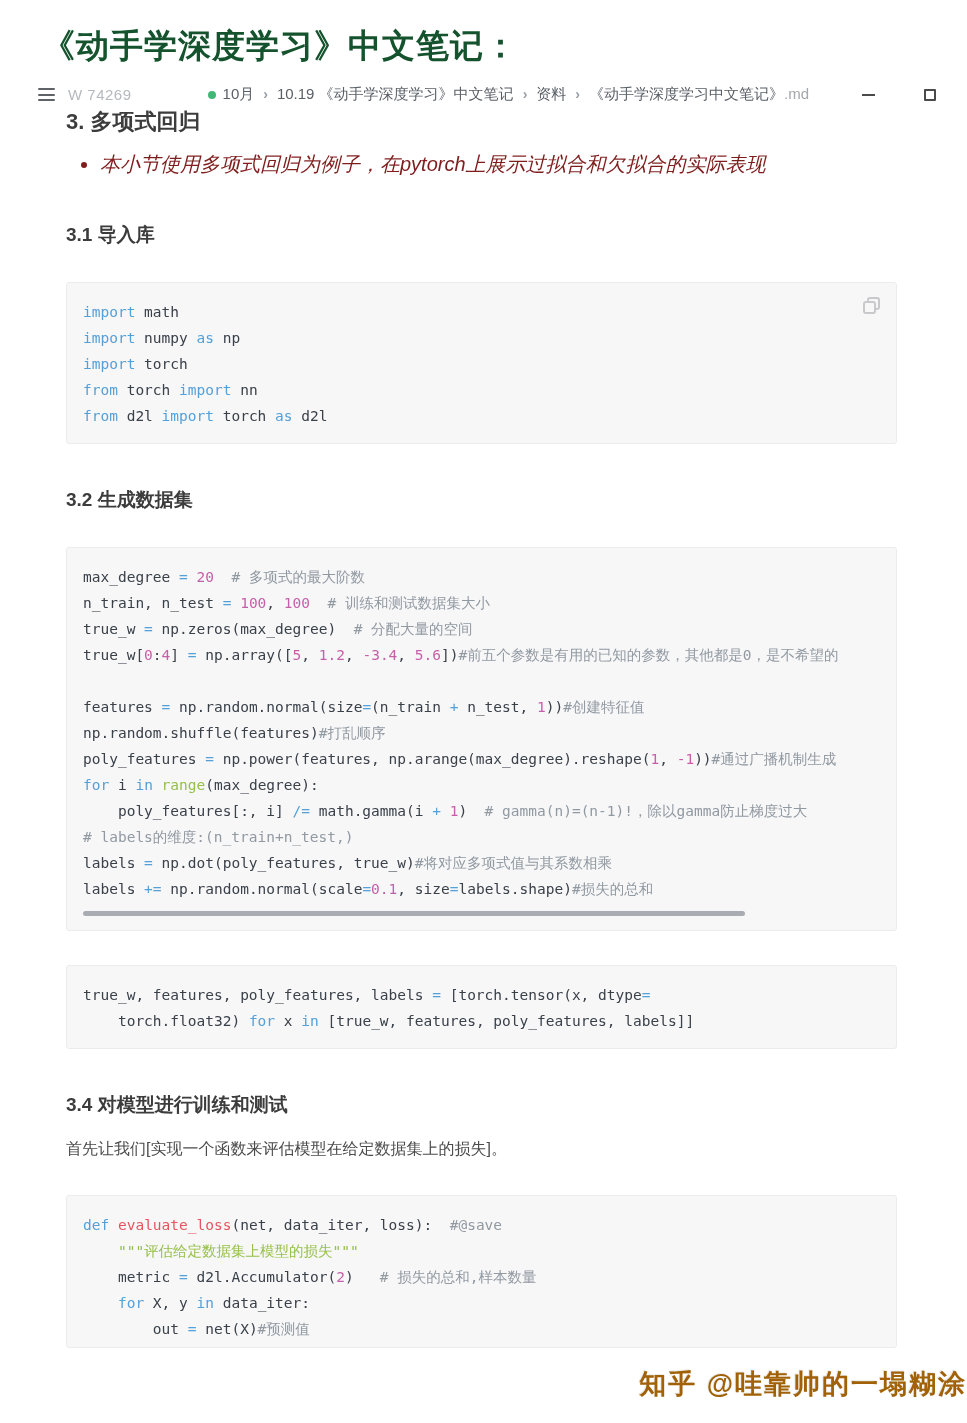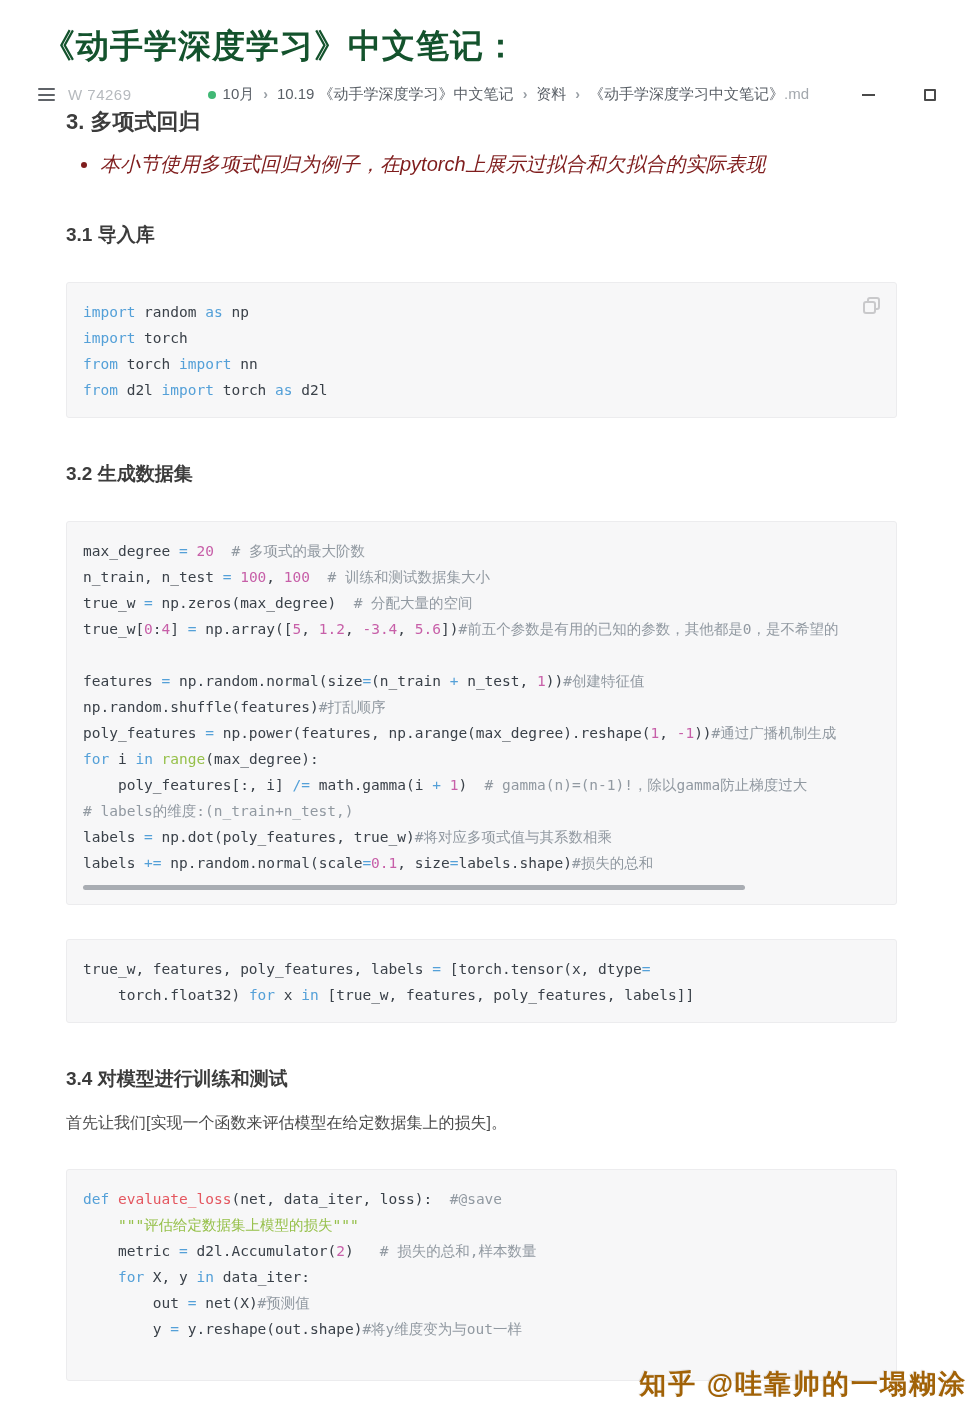--- a/index.html
+++ b/index.html
@@ -76,21 +76,21 @@
     border:2px solid #c9c9cb; border-radius:3px; background:#f7f7f8;
   }
   .copy-btn .back { top:0; right:0; }
   .copy-btn .front { top:4px; right:4px; }
 
   .hscrollbar {
     margin-top:9px; height:5px; width:83%;
     background:#a9adb3; border-radius:3px; cursor:pointer;
   }
 
-  #block-evaluate { height:212px; }
+  #block-evaluate { height:153px; }
 
   
   .watermark {
     position:absolute; top:1366px; right:0;
     font-size:27px; font-weight:700; letter-spacing:2px;
     color:#a16207;
     text-shadow:1px 1px 0 #ffffff, -1px -1px 0 rgba(180,180,180,0.25);
     white-space:nowrap;
   }
 </style>
@@ -128,21 +128,22 @@
   </ul>
 
   <h3 class="sub mt26">3.1 导入库</h3>
 
   <div class="codeblock mt34" id="block-imports">
     <div class="copy-btn">
         <span class="back"></span>
         <span class="front"></span>
       </div>
     <div class="code-lines">
-        <div class="code-line"><span class="k">import</span><span> random </span><span class="k">as</span><span> np</span></div>
+        <div class="code-line"><span class="k">import</span><span> math</span></div>
+        <div class="code-line"><span class="k">import</span><span> numpy </span><span class="k">as</span><span> np</span></div>
         <div class="code-line"><span class="k">import</span><span> torch</span></div>
         <div class="code-line"><span class="k">from</span><span> torch </span><span class="k">import</span><span> nn</span></div>
         <div class="code-line"><span class="k">from</span><span> d2l </span><span class="k">import</span><span> torch </span><span class="k">as</span><span> d2l</span></div>
       </div>
   </div>
 
   <h3 class="sub mt32">3.2 生成数据集</h3>
 
   <div class="codeblock mt38" id="block-dataset">
     <div class="code-lines">

